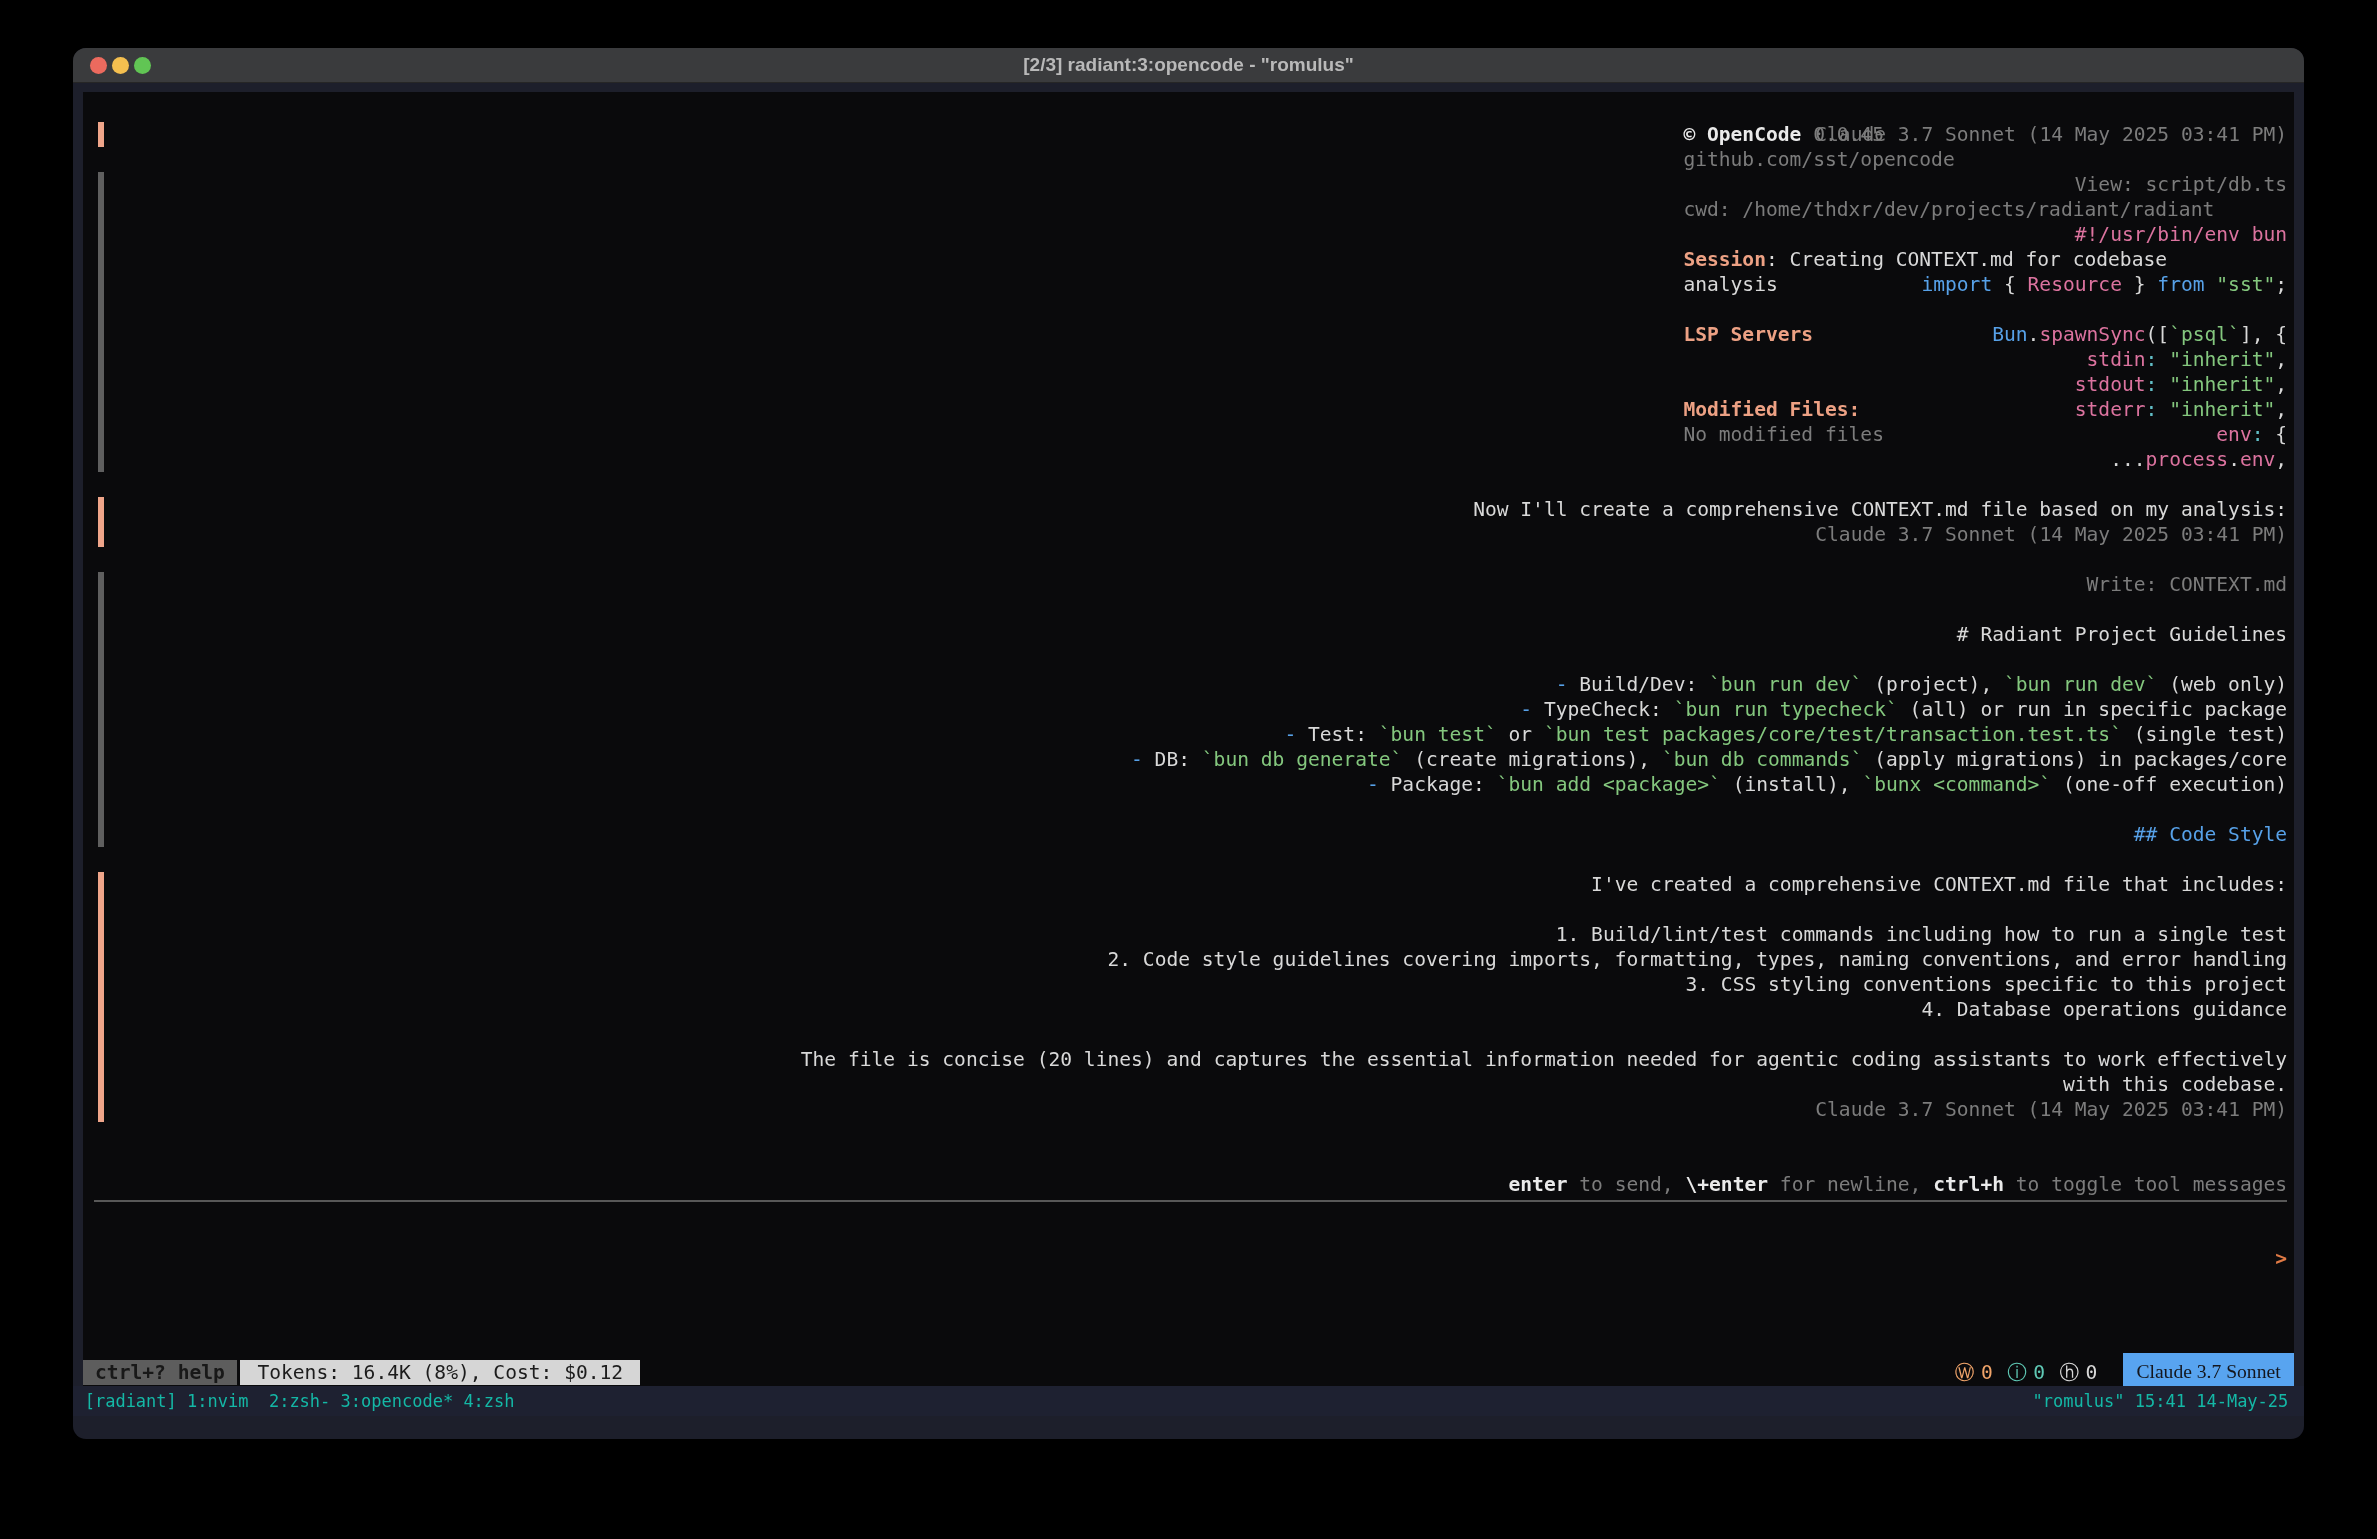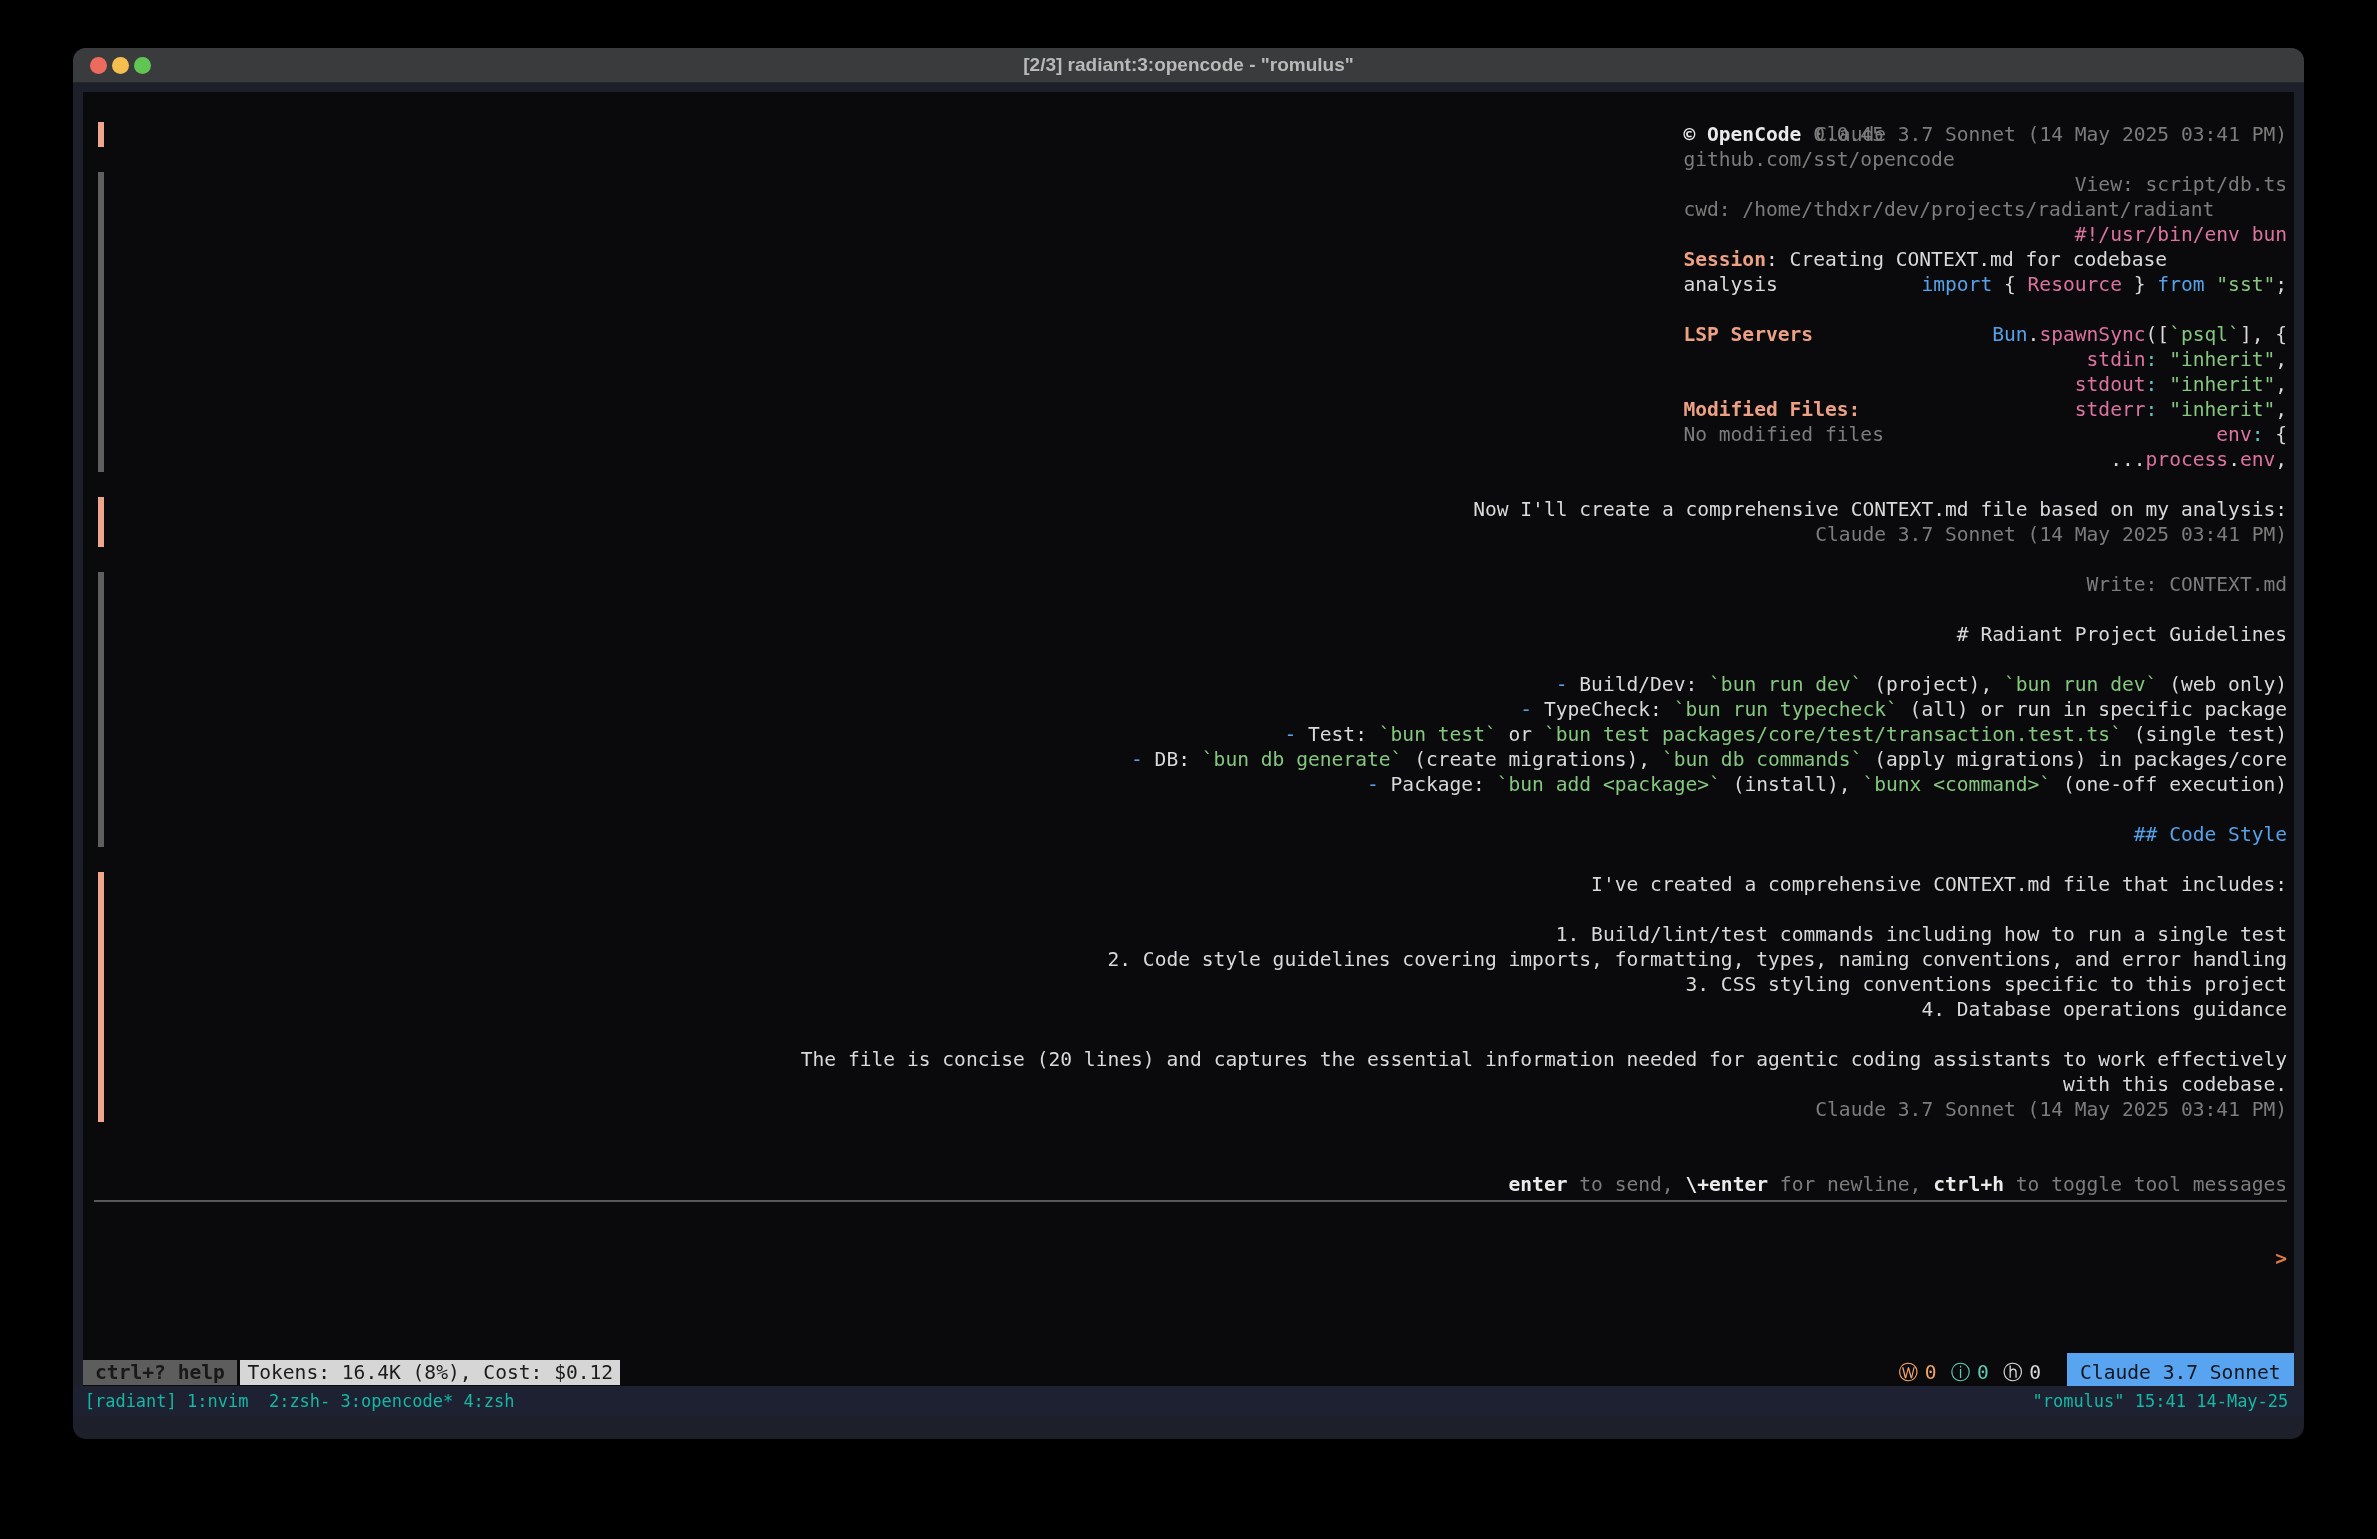--- a/index.html
+++ b/index.html
@@ -55,30 +55,30 @@
   .rule { height:2px; background:#585858; margin:2.6px 0 0 0; width:100%; }
   .prompt-row { margin:19.6px 0 0 3.9px; }
   .prompt-char { color:#e07a45; font-weight:bold; }
 
   .sidebar { position:absolute; left:1600px; top:30px; width:600px; }
 
   .statusbar {
     position:absolute; left:0; right:0; bottom:1.3px; height:25px;
     display:flex; align-items:stretch; font-size:19.6px; white-space:pre;
   }
-  .seg { display:flex; align-items:center; padding:0 7px; }
+  .seg { display:flex; align-items:center; padding:0 17px; }
   .seg-help { background:#5d5d5d; color:#181818; font-weight:bold; margin-right:3.9px; padding:0 11.7px; }
   .seg-tokens { background:#d6d6d6; color:#1c1c1c; }
   .sb-right { margin-left:auto; display:flex; align-items:center; }
   .diag { display:flex; align-items:center; margin-right:14.4px; font-size:19.6px; }
   .diag .ic { margin-right:6.5px; }
   .d-orange { color:#f0a46a; }
   .d-teal { color:#5fc9b5; }
   .d-white { color:#d8d8d8; }
-  .badge { background:#58a4f0; color:#14161d; display:flex; align-items:center; padding:8px 13px; margin-left:11.7px; }
+  .badge { background:#58a4f0; color:#14161d; display:flex; align-items:center; padding:8px 13px; margin-left:11.7px;font-family:Liberation Serif, serif; }
 </style>
 </head>
 <body>
 
 <div class="window">
   <div class="titlebar">
     <div class="tl tl-red"></div>
     <div class="tl tl-yellow"></div>
     <div class="tl tl-green"></div>
     <div class="title">[2/3] radiant:3:opencode - "romulus"</div>

